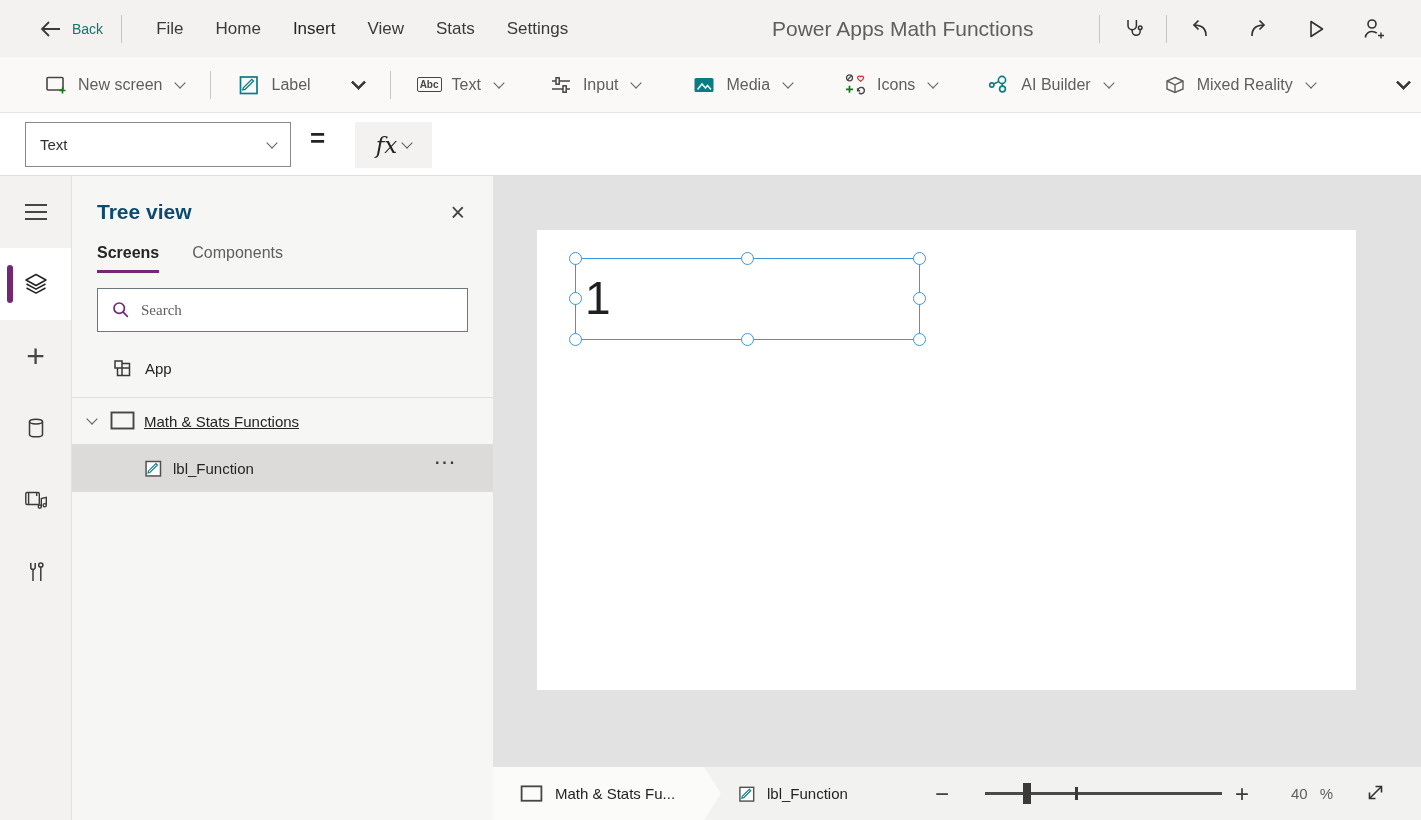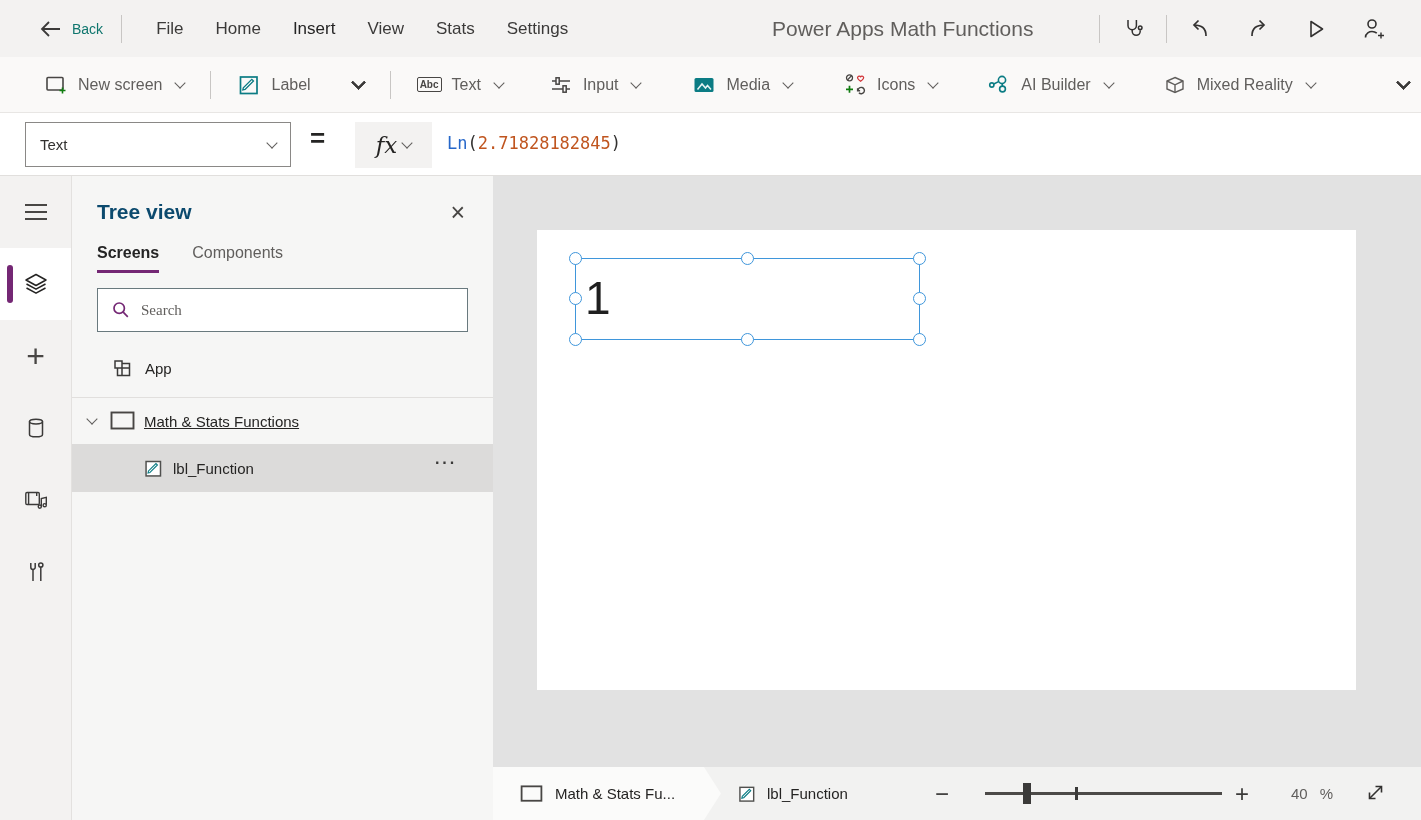--- a/index.html
+++ b/index.html
@@ -263,23 +263,20 @@
 <div class="fbar">
   <div class="prop-select">
     <span>Text</span>
     <span class="chev"></span>
   </div>
   <span class="equals">=</span>
   <div class="fx-box">
     <span class="fx">fx</span>
     <span class="chev"></span>
   </div>
-  <div class="formula">
-    <span style="color:#2667c9">Ln</span><span>(</span><span style="color:#c0551f">2.71828182845</span><span>)</span>
-  </div>
 </div>
 
 <div class="rail">
   <div class="rail-item">
     <span class="burger">
         <span></span>
         <span></span>
         <span></span>
       </span>
   </div>

